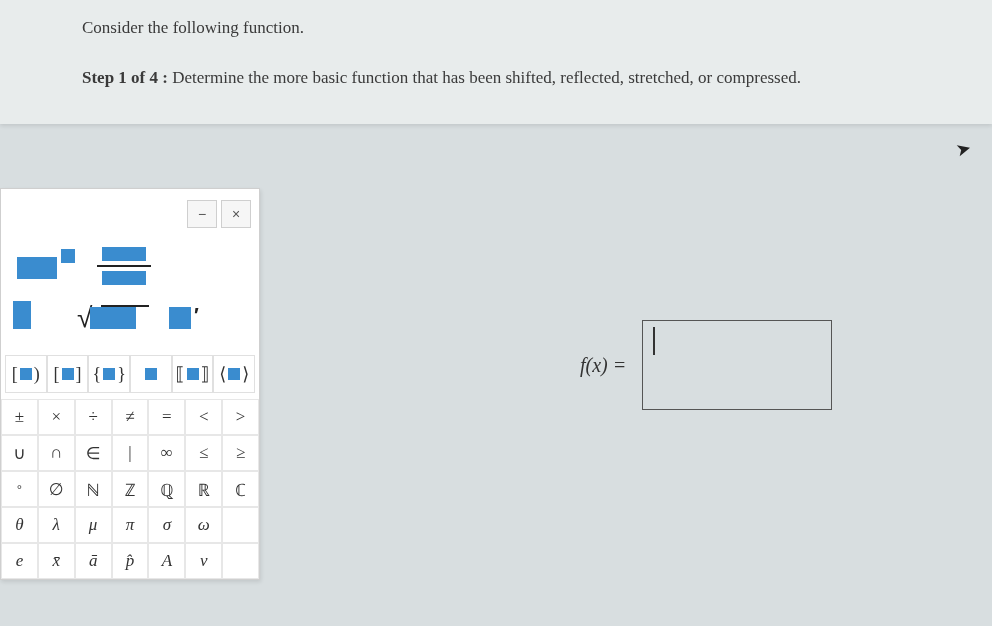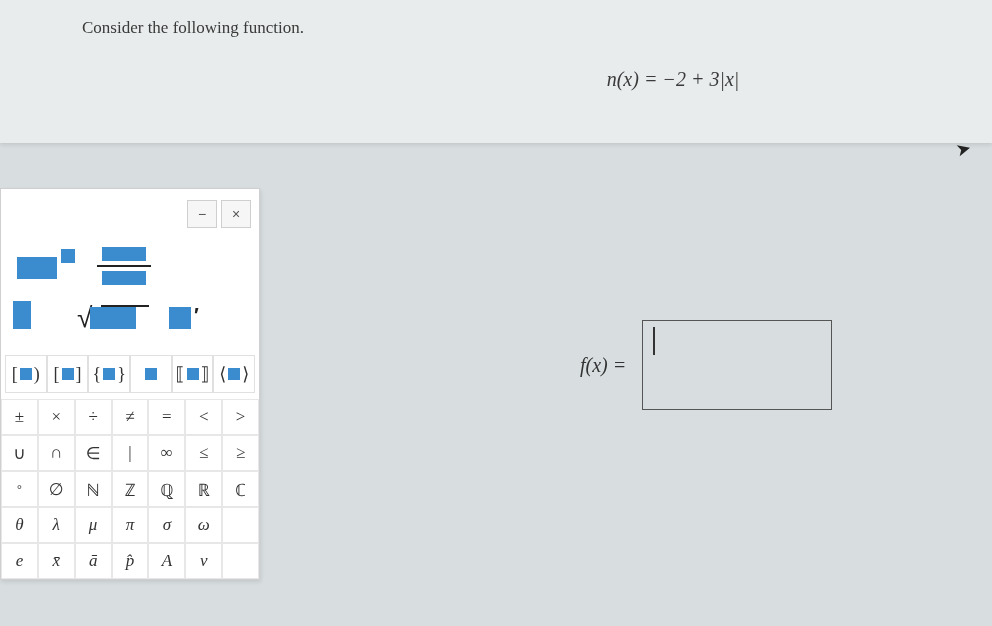--- a/index.html
+++ b/index.html
@@ -6,21 +6,21 @@
     body {
       font-family: "Times New Roman", serif;
       background: #d8dee0;
       width: 992px;
       height: 626px;
       position: relative;
       overflow: hidden;
     }
     .prompt-area {
       background: #e8ecec;
-      padding: 18px 28px 22px 82px;
+      padding: 18px 28px 36px 82px;
       color: #3a3a3a;
       box-shadow: 0 2px 4px rgba(0,0,0,0.1);
     }
     .prompt-line {
       font-size: 17px;
       font-weight: 400;
       margin-bottom: 30px;
     }
     .function-eq {
       text-align: center;
@@ -164,22 +164,22 @@
       left:956px; top:138px;
       font-size:18px; color:#222;
       transform: rotate(-15deg);
     }
   </style>
 </head>
 <body>
 
 <div class="prompt-area">
   <div class="prompt-line">Consider the following function.</div>
-  <div class="function-eq">
-    <span>n(x) = </span><span>−2 + 3|x|</span>
+  <div class="step-line">
+    <b>Step 1 of 4 :</b><span> Determine the more basic function that has been shifted, reflected, stretched, or compressed.</span>
   </div>
 </div>
 
 <div class="answer-row">
   <span class="answer-label">f(x) = </span>
   <div class="answer-box">
     <span class="cursor-bar"></span>
     <span></span>
   </div>
 </div>

